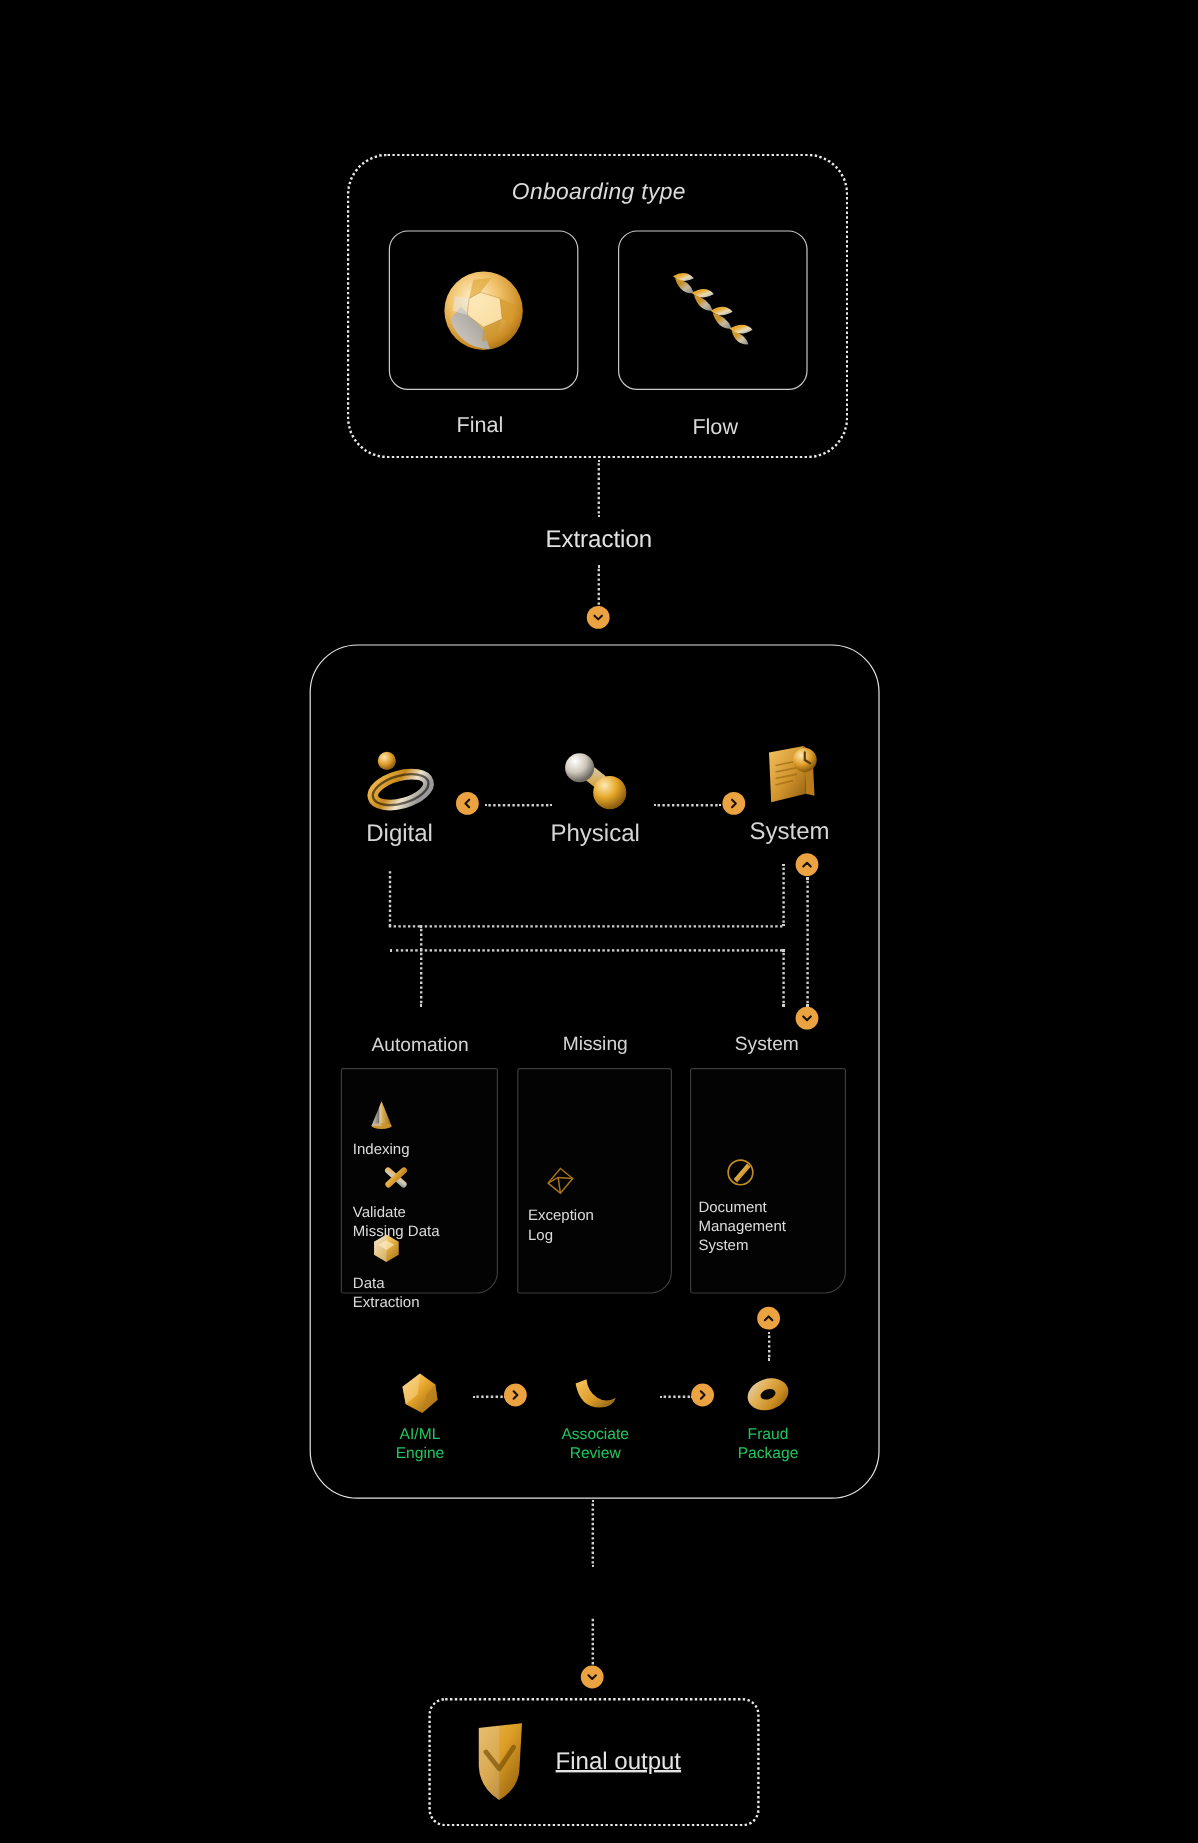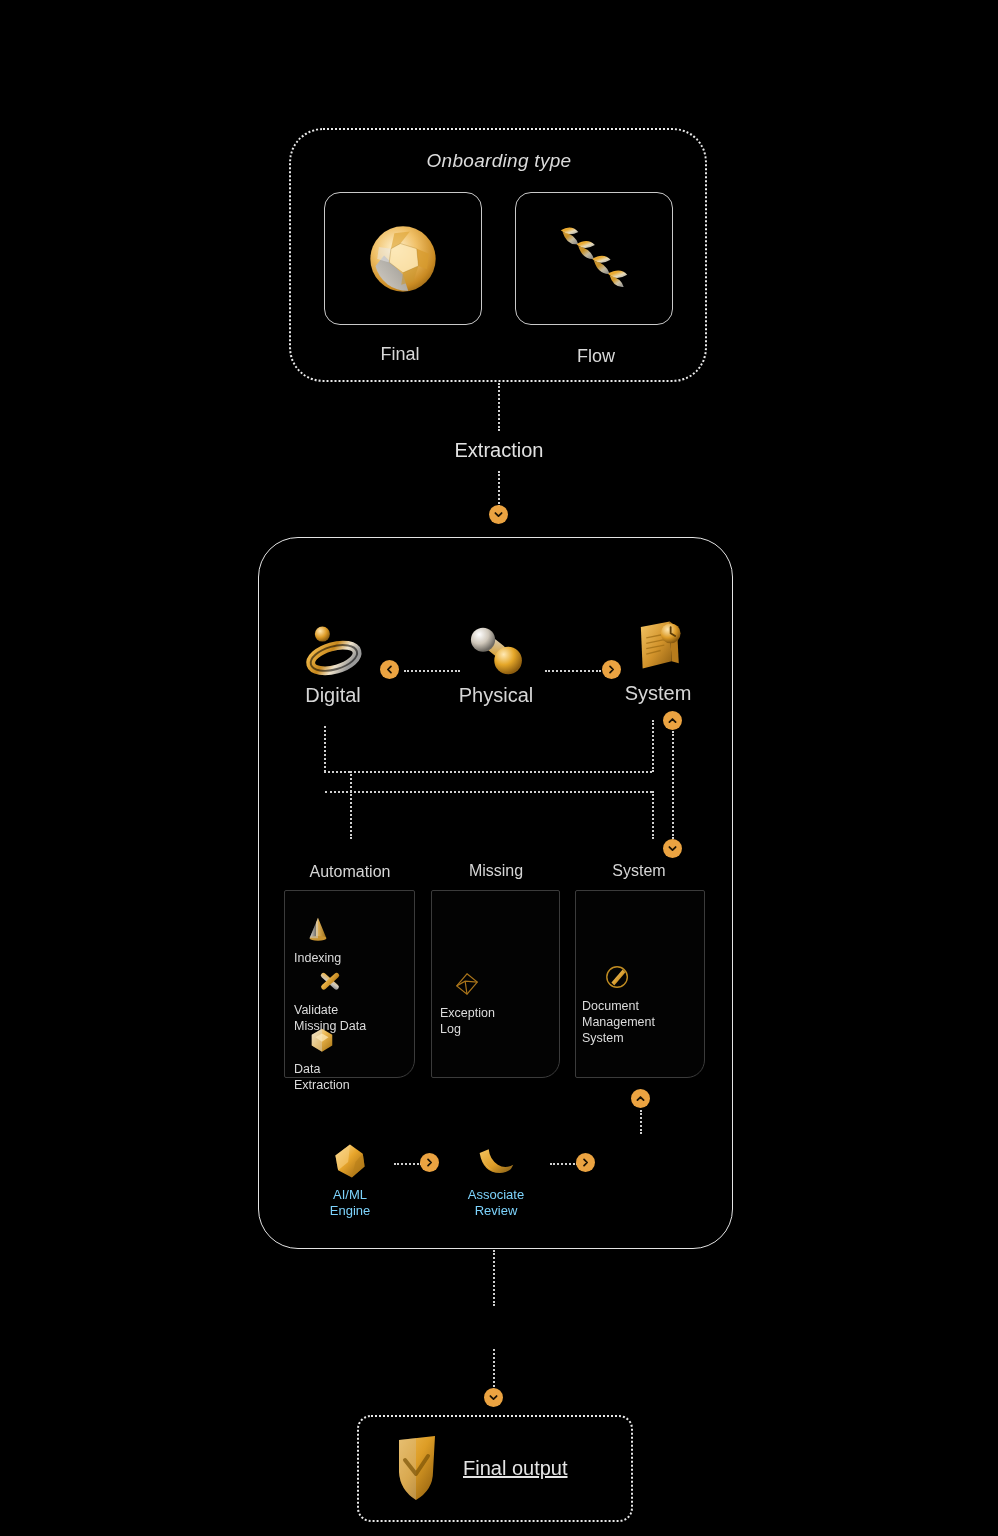--- a/index.html
+++ b/index.html
@@ -78,21 +78,21 @@
   #panel-manual{left:431px;top:890px;width:129px;height:188px;}
   #panel-storage{left:575px;top:890px;width:130px;height:188px;}
 
   .prow{position:absolute;display:flex;align-items:center;gap:7px;flex-direction:column;}
   .prow .pico{width:28px;height:28px;flex:0 0 28px;position:relative;}
   .prow .ptxt{font-size:12.5px;line-height:16px;color:#dcdcdc;font-weight:300;}
 
   
   .proc{position:absolute;width:110px;text-align:center;}
   .proc .ico{height:44px;display:flex;align-items:flex-end;justify-content:center;}
-  .proc .nm{font-size:13px;line-height:16px;color:#7dd3fc;font-weight:300;margin-top:5px;}
+  .proc .nm{font-size:13px;line-height:16px;color:#22c55e;font-weight:300;margin-top:5px;}
   #proc-aiml{left:295px;top:1138px;}
   #proc-assoc{left:441px;top:1138px;}
   #proc-fraud{left:585px;top:1138px;}
 
   
   #final-box{
     position:absolute;left:357px;top:1415px;width:276px;height:107px;
     border:2px dotted #e9e9e9;border-radius:14px;box-sizing:border-box;
     display:flex;align-items:center;
   }
@@ -419,20 +419,37 @@
               <stop offset="100%" stop-color="#7e5a16"></stop>
             </linearGradient>
           </defs>
         <path d="M7 12 q4 22 22 22 q12 0 15 -9 q-9 5 -17 0 q-9 -6 -10 -17 Z" fill="url(#gCr)"></path>
         <path d="M9 13 q3 16 16 19 q-13 -2 -16 -19 Z" fill="#fbe0a4" opacity=".6"></path>
       </svg>
     </div>
     <div class="nm">Associate<br>Review</div>
   </div>
 
+  <div class="proc" id="proc-fraud">
+    <div class="ico">
+      <svg width="44" height="42" viewBox="0 0 48 46">
+        <defs>
+            <linearGradient id="gTo" x1="0" y1="0" x2="1" y2="1">
+          <stop offset="0%" stop-color="#d9d4c9"></stop>
+              <stop offset="34%" stop-color="#e4b35a"></stop>
+          <stop offset="70%" stop-color="#c98a1e"></stop>
+              <stop offset="100%" stop-color="#7d530c"></stop>
+            </linearGradient>
+          </defs>
+        <ellipse cx="24" cy="24" rx="19" ry="14" fill="url(#gTo)" transform="rotate(-18 24 24)"></ellipse>
+        <ellipse cx="24" cy="24" rx="7" ry="4.5" fill="#0a0600" transform="rotate(-18 24 24)"></ellipse>
+      </svg>
+    </div>
+    <div class="nm">Fraud<br>Package</div>
+  </div>
 
   <div class="dotseg" style="left:394px;top:1163px;width:28px;"></div>
   <div class="nub" style="left:420px;top:1153px;">
     <svg width="11" height="11" viewBox="0 0 12 12">
       <path d="M4.4 2.6 L7.8 6 L4.4 9.4" stroke="#1b1204" stroke-width="1.9" fill="none" stroke-linecap="round" stroke-linejoin="round"></path>
     </svg>
   </div>
   <div class="dotseg" style="left:550px;top:1163px;width:28px;"></div>
   <div class="nub" style="left:576px;top:1153px;">
     <svg width="11" height="11" viewBox="0 0 12 12">

